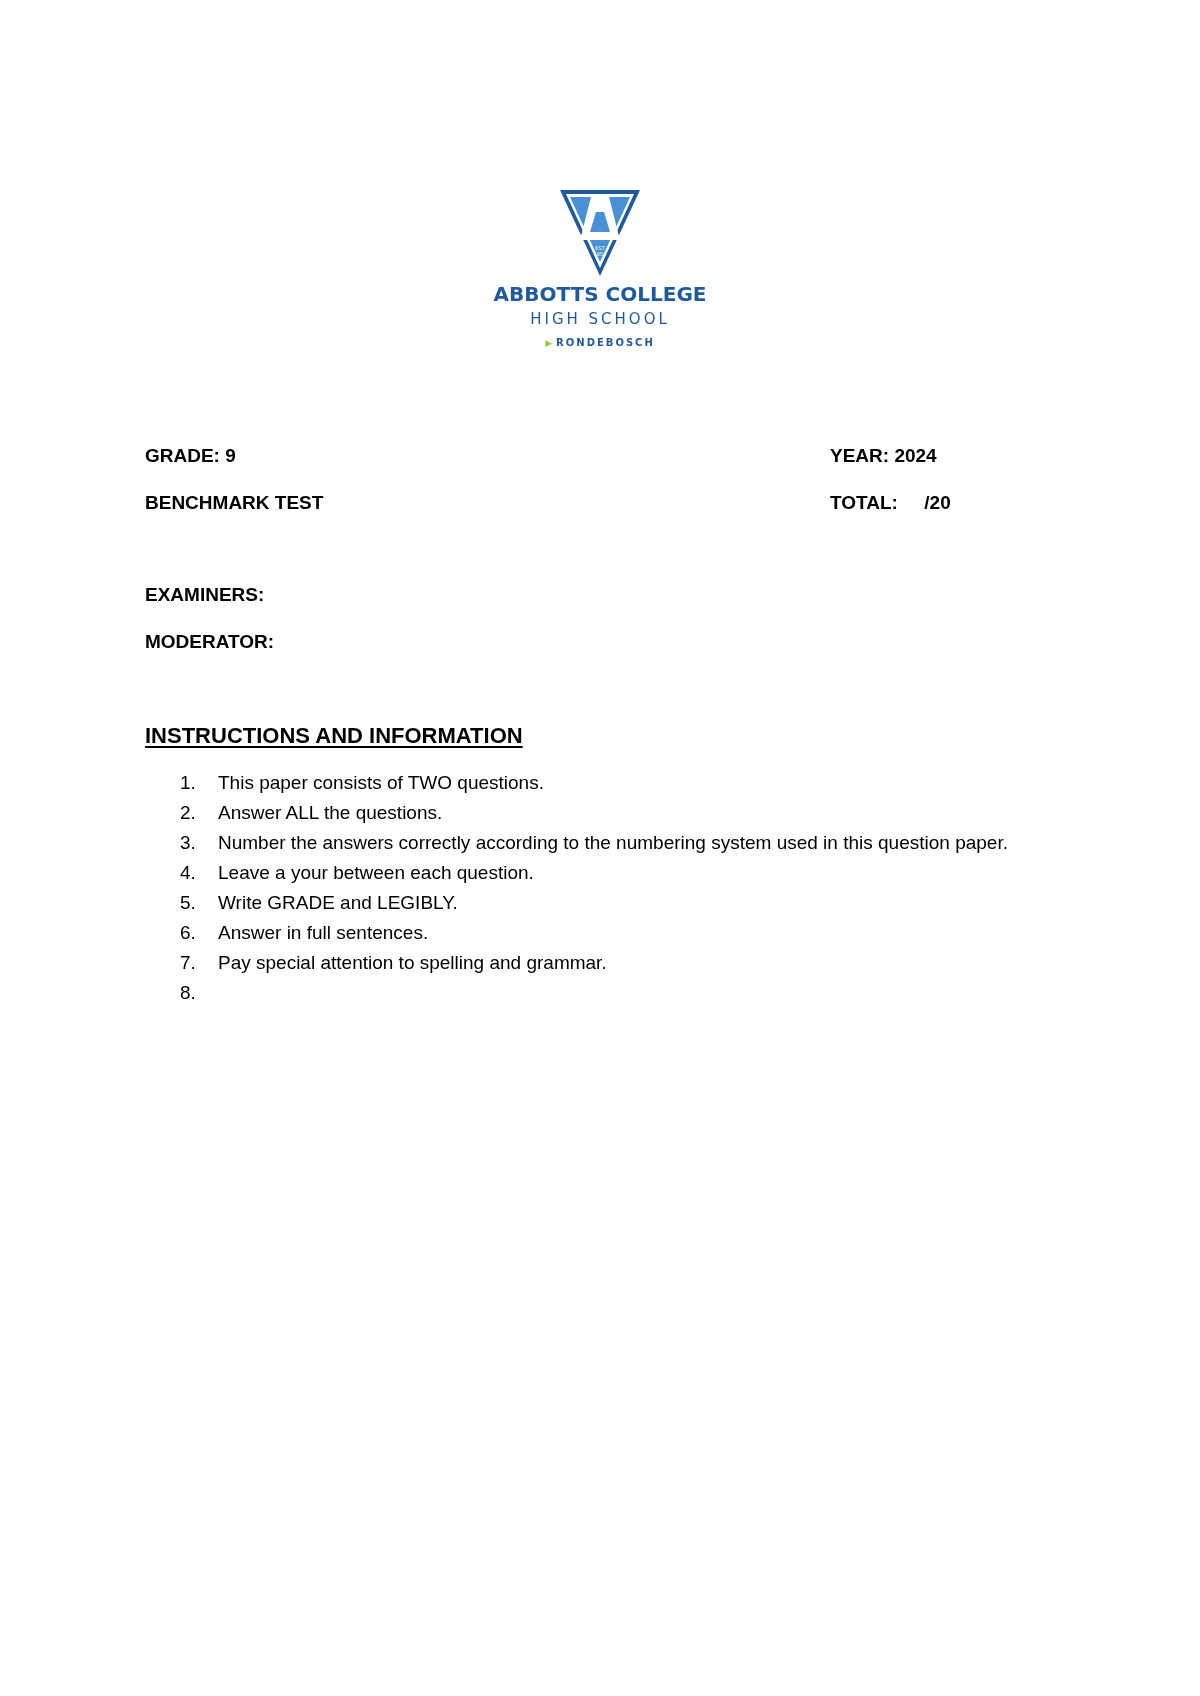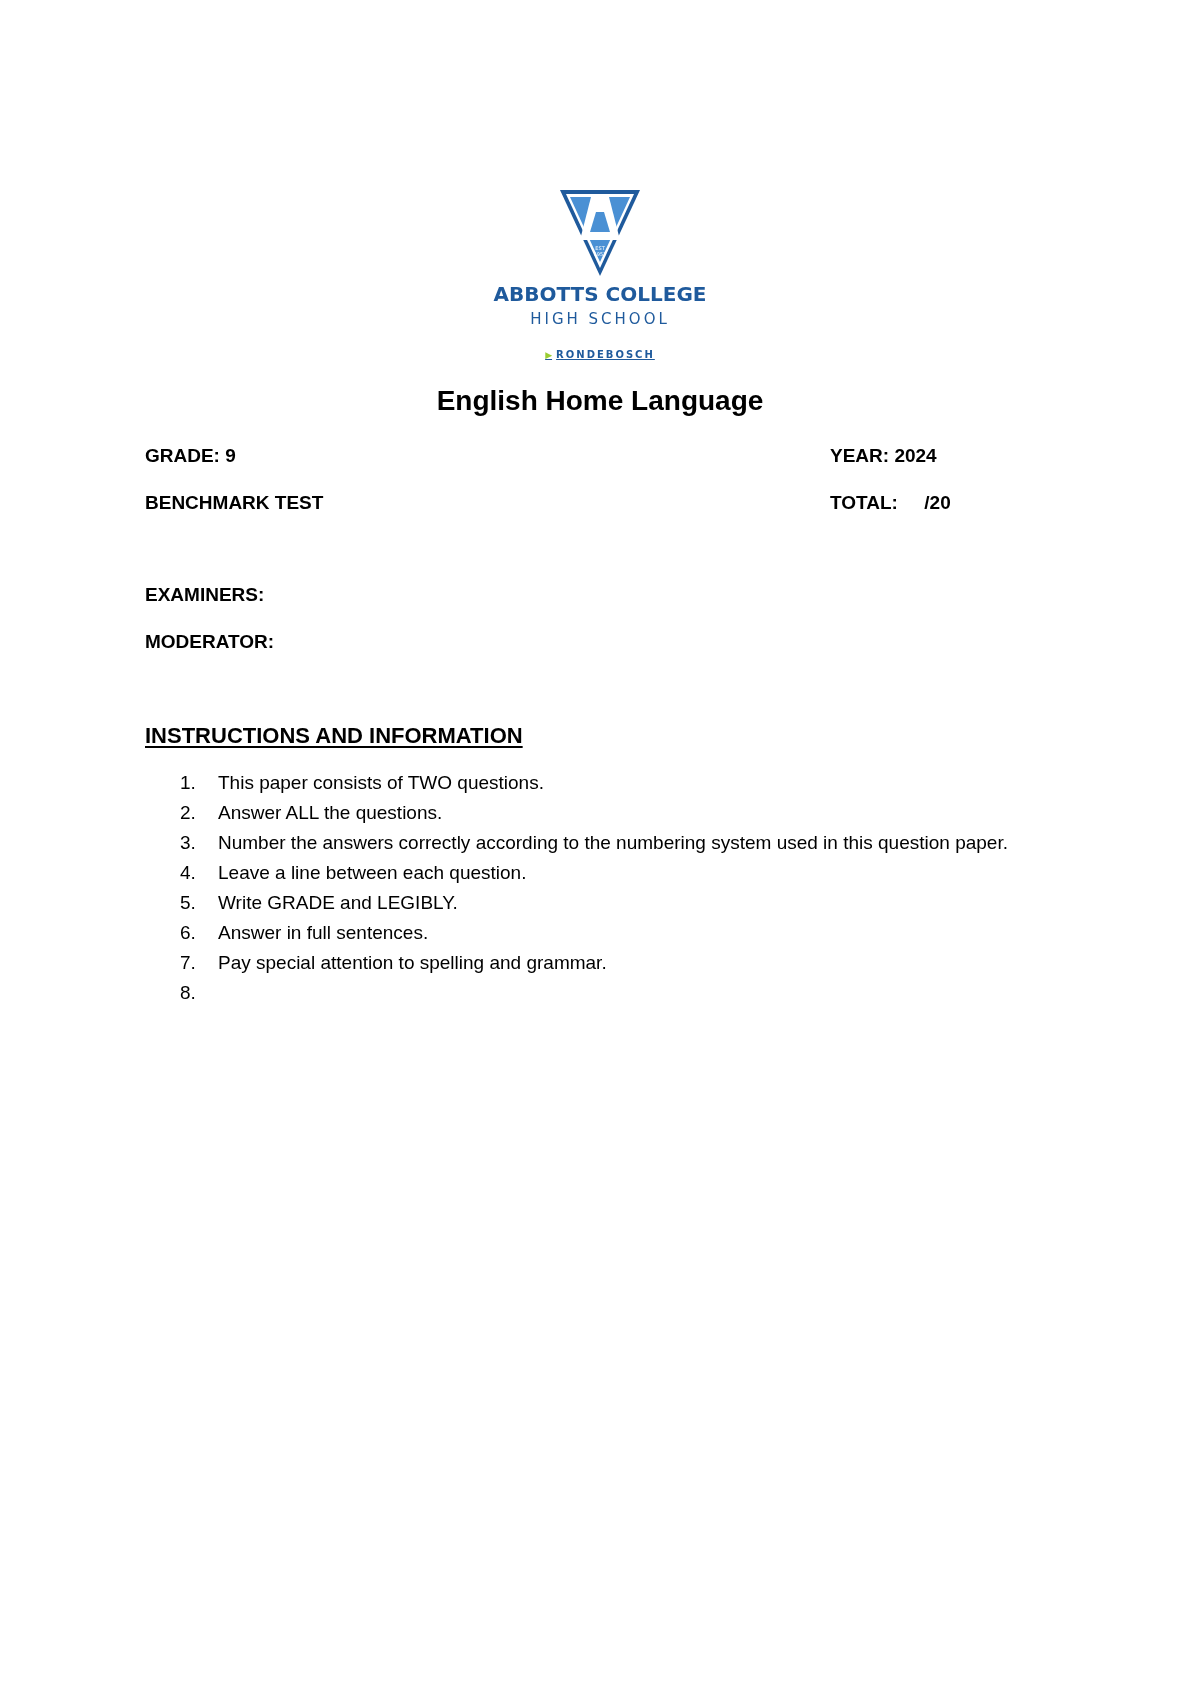--- a/index.html
+++ b/index.html
@@ -47,22 +47,21 @@
       line-height: 22px;
       margin-top: 2px;
     }
     .logo-loc {
       font-family: "DejaVu Sans", sans-serif;
       font-weight: bold;
       font-size: 10px;
       color: #1f5a9c;
       letter-spacing: 2px;
       line-height: 18px;
-      margin-top: 16px;
-      text-decoration: underline;
+      margin-top: 4px;
     }
     .logo-loc .arrow { color: #9acd32; font-size: 9px; margin-right: 4px; letter-spacing: 0; }
 
     .title {
       position: absolute;
       left: 0; width: 1200px;
       top: 384px;
       text-align: center;
       font-weight: bold;
       font-size: 28px;
@@ -118,37 +117,36 @@
       <polygon points="33,9 51,9 62,52 22,52" fill="#ffffff"></polygon>
       <polygon points="38,24 46,24 52,44 32,44" fill="#4a90d4"></polygon>
       <text x="42" y="62" font-size="5" fill="#ffffff" text-anchor="middle" font-family="DejaVu Sans, sans-serif">EST</text>
       <text x="42" y="68" font-size="5" fill="#ffffff" text-anchor="middle" font-family="DejaVu Sans, sans-serif">1957</text>
     </svg>
     <div class="logo-name">ABBOTTS COLLEGE</div>
     <div class="logo-sub">HIGH SCHOOL</div>
     <div class="logo-loc"><span class="arrow">▶</span><span>RONDEBOSCH</span></div>
   </div>
 
-  <div class="title">English Home Language</div>
 
   <div class="field" style="left:145px; top:444px;">GRADE: 9</div>
   <div class="field" style="left:830px; top:444px;">YEAR: 2024</div>
 
   <div class="field" style="left:145px; top:491px;">BENCHMARK TEST</div>
   <div class="field" style="left:830px; top:491px; white-space:pre;">TOTAL:     /20</div>
 
   <div class="field" style="left:145px; top:583px;">EXAMINERS:</div>
   <div class="field" style="left:145px; top:630px;">MODERATOR:</div>
 
   <div class="heading">INSTRUCTIONS AND INFORMATION</div>
 
   <ol class="instructions">
     <li><span class="num">1.</span><span>This paper consists of TWO questions.</span></li>
     <li><span class="num">2.</span><span>Answer ALL the questions.</span></li>
     <li style="padding-right:60px;"><span class="num">3.</span><span>Number the answers correctly according to the numbering system used in this question paper.</span></li>
-    <li><span class="num">4.</span><span>Leave a line between each question.</span></li>
+    <li><span class="num">4.</span><span>Leave a your between each question.</span></li>
     <li><span class="num">5.</span><span>Write GRADE and LEGIBLY.</span></li>
     <li><span class="num">6.</span><span>Answer in full sentences.</span></li>
     <li><span class="num">7.</span><span>Pay special attention to spelling and grammar.</span></li>
     <li><span class="num">8.</span></li>
   </ol>
 
 </div>
 
 </body></html>

